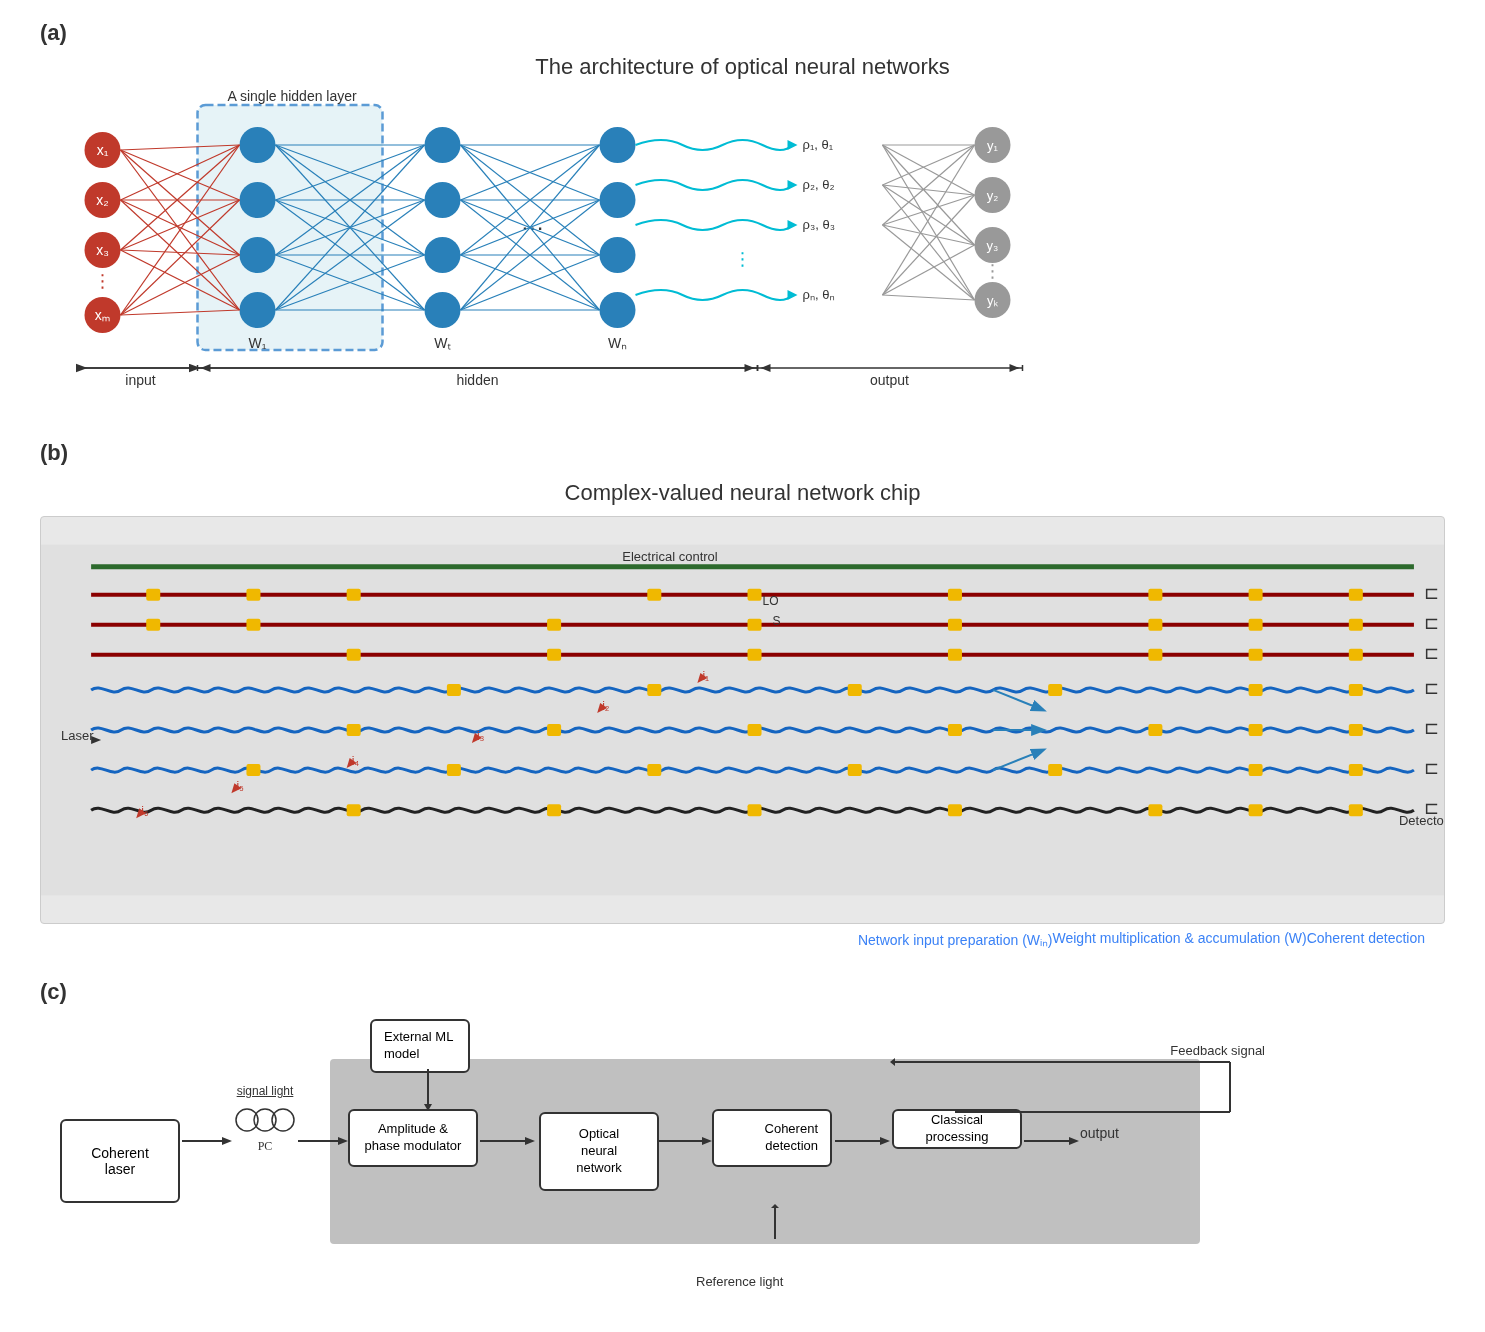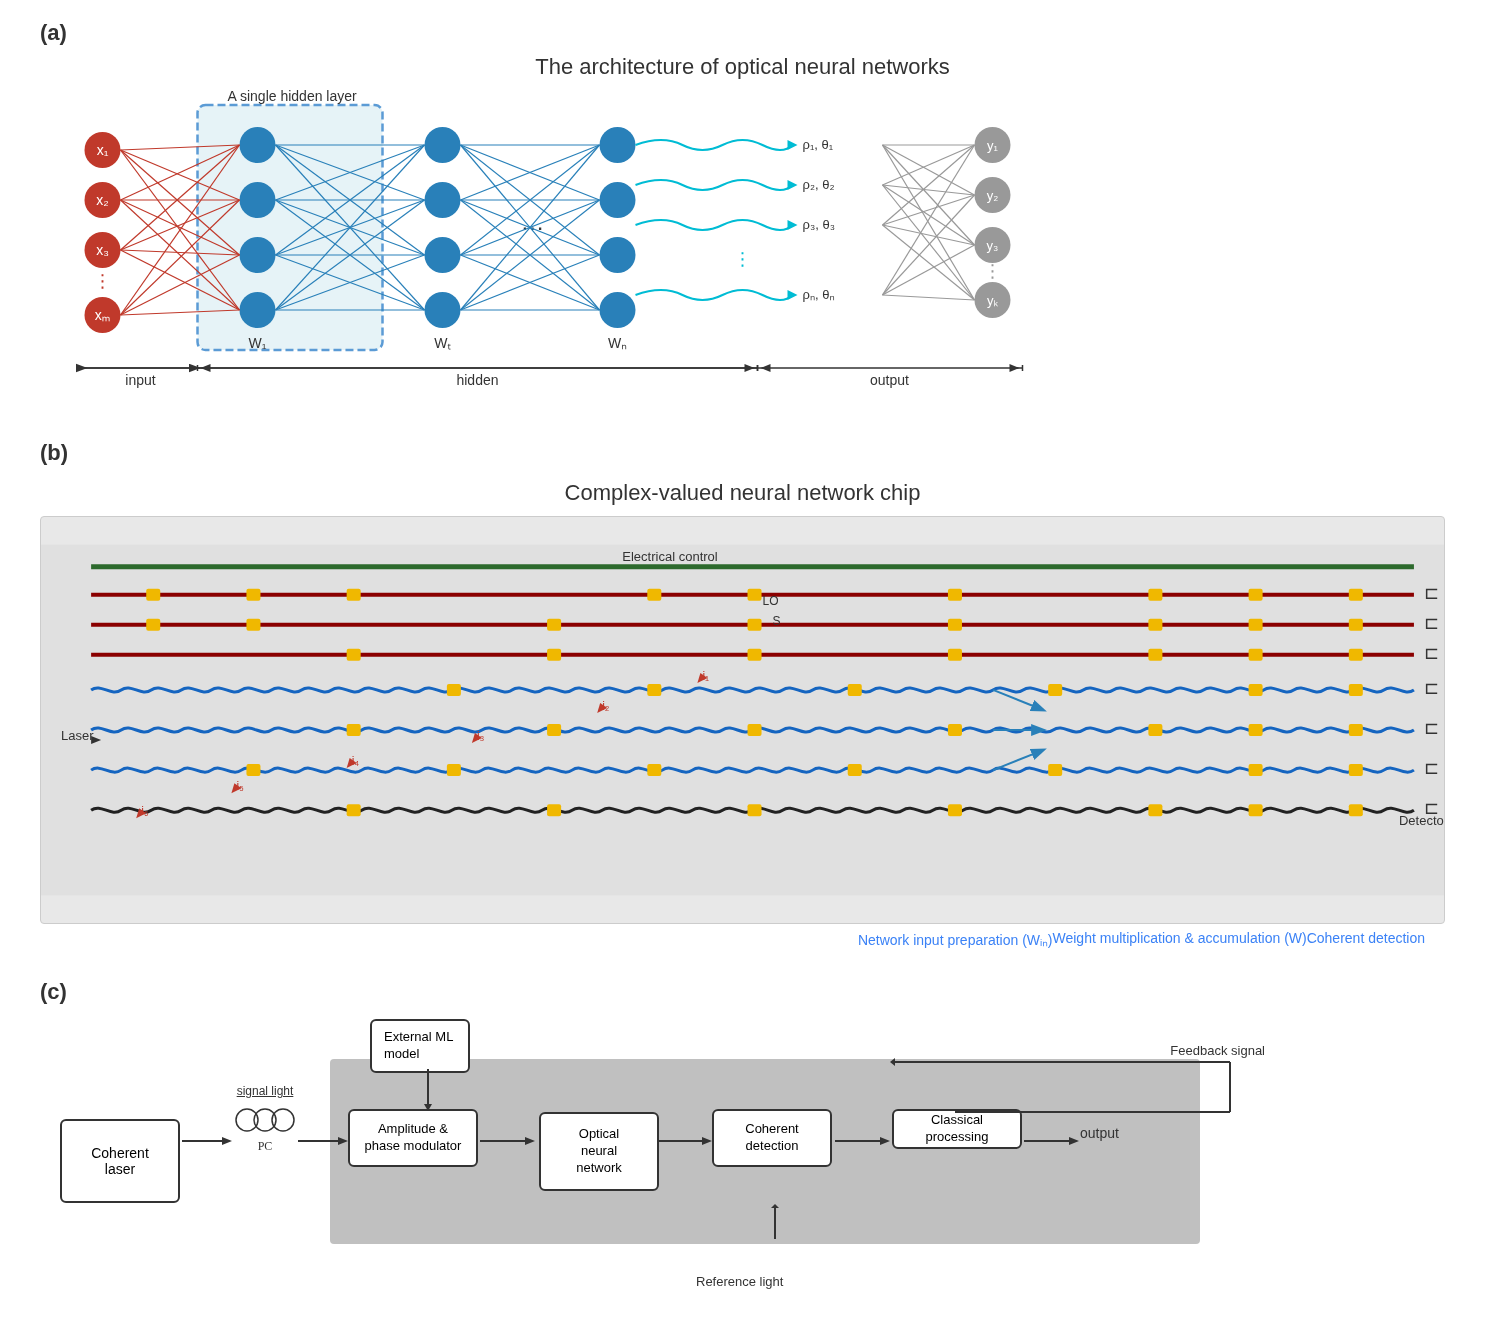--- a/index.html
+++ b/index.html
@@ -508,21 +508,21 @@
       <div style="position:absolute; left:617px; top:102px; z-index:2;">
         <svg width="55" height="20">
             <line x1="0" y1="10" x2="45" y2="10" stroke="#333" stroke-width="2"></line>
             <polygon points="45,6 55,10 45,14" fill="#333"></polygon>
           </svg>
       </div>
 
       <div style="
         position:absolute; left:672px; top:80px;
         border:2px solid #333; background:#fff; border-radius:6px;
-        padding:10px 12px; text-align:center; font-size:13px; z-index:2;
+        padding:10px 12px; text-align:right; font-size:13px; z-index:2;
         width:120px; line-height:1.3;
       ">
         <span>Coherent<br>detection</span>
       </div>
 
       <div style="position:absolute; left:725px; top:175px; z-index:2;">
         <svg width="20" height="35">
             <line x1="10" y1="35" x2="10" y2="4" stroke="#333" stroke-width="2"></line>
             <polygon points="6,4 14,4 10,0" fill="#333"></polygon>
           </svg>

